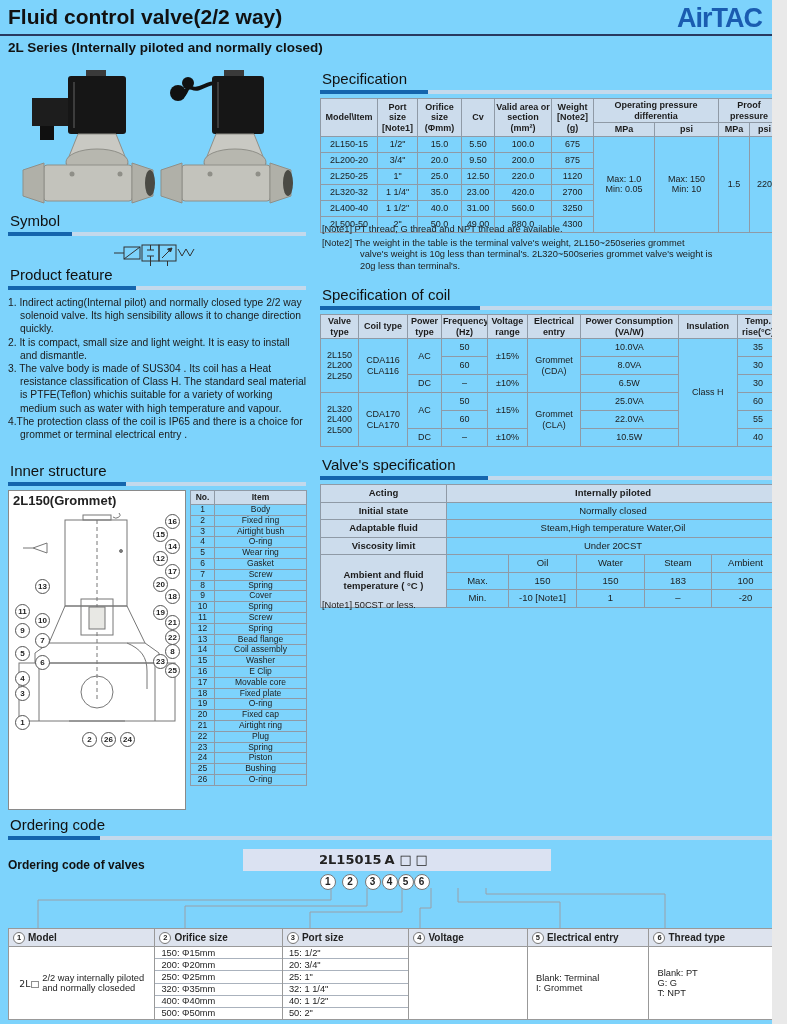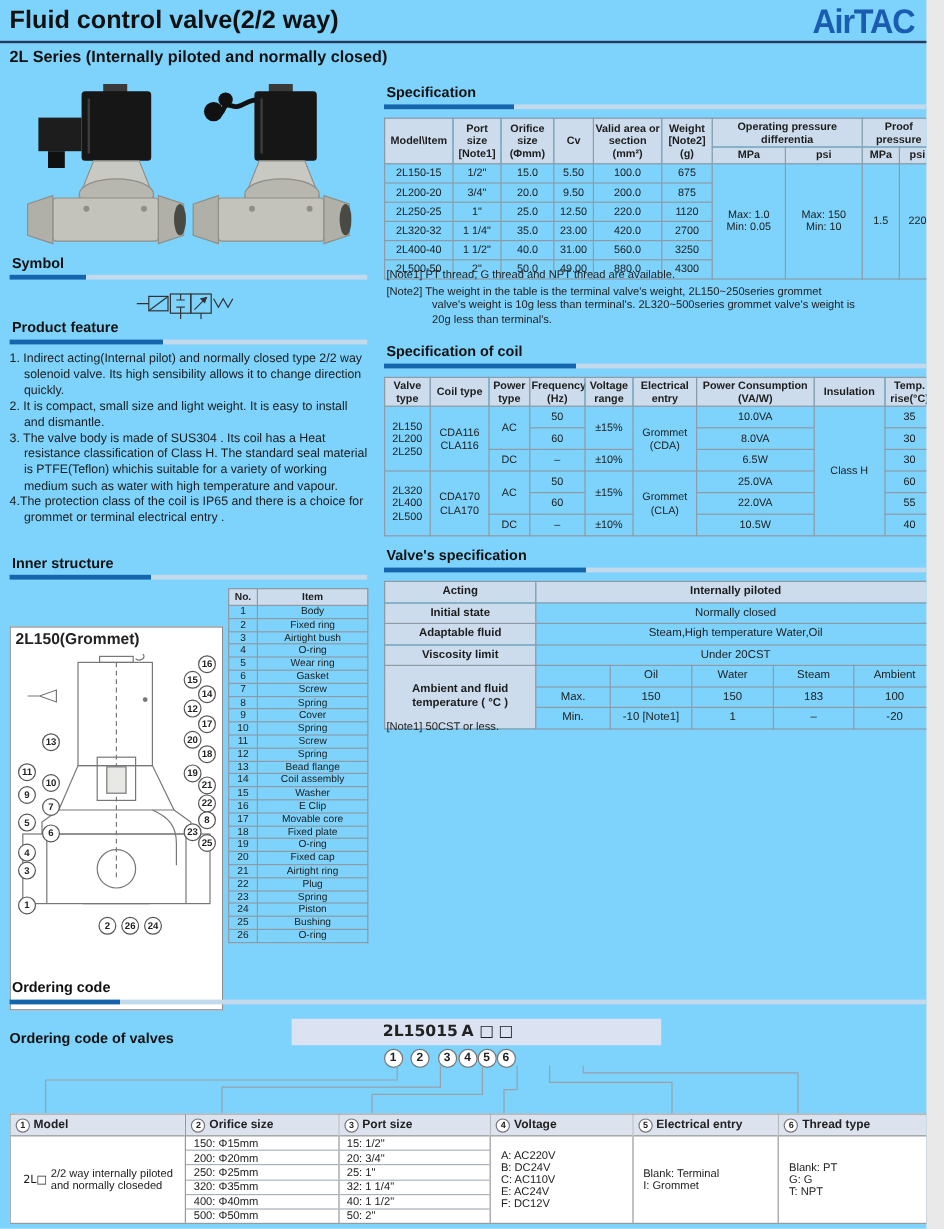--- a/index.html
+++ b/index.html
@@ -6,40 +6,40 @@
   .page{position:relative;width:772px;height:1024px;background:#7dd3fc;overflow:hidden;
         font-family:"Liberation Sans",sans-serif;color:#1c1c1c;}
   
   .hdr-title{position:absolute;left:8px;top:5px;font-size:21px;font-weight:bold;color:#111;}
   .logo{position:absolute;right:10px;top:3px;font-size:27px;font-weight:900;color:#1a5cb0;
         letter-spacing:-1px;transform:scaleY(1.05);}
   .hdr-rule{position:absolute;left:0;top:34px;width:787px;height:2px;background:#28395f;}
   .hdr-sub{position:absolute;left:8px;top:40px;font-size:13.5px;font-weight:bold;color:#111;}
   
   .sec{position:absolute;}
-  .sec-title{font-size:12px;font-weight:bold;color:#111;padding-left:2px;margin-bottom:3px;}
+  .sec-title{font-size:15px;font-weight:normal;color:#111;padding-left:2px;margin-bottom:3px;}
   .bar{height:4px;background:linear-gradient(90deg,#1565ad 0 var(--dw),#c3d9ec var(--dw));}
   
   .t{border-collapse:collapse;table-layout:fixed;width:100%;}
   .t th,.t td{border:1px solid #8f9aa6;font-size:9px;text-align:center;padding:1px;color:#1c1c1c;
               overflow:hidden;line-height:10.5px;}
   .t th{background:#ccdcec;font-weight:bold;}
   .pre{white-space:pre-line;}
   .spec-t td{height:13px;}
   .coil-t td{height:15px;}
   .notes{font-size:9.3px;line-height:11.5px;color:#222;}
   .note-p{white-space:pre-line;padding-left:38px;text-indent:-38px;margin:0 0 2px 0;}
   
   .valve-t td{height:14.5px;font-size:9.5px;}
   .valve-t .lab{background:#ccdcec;font-weight:bold;}
   .valve-t .vhead td{background:#ccdcec;font-weight:bold;}
   
   .feat{font-size:10.3px;line-height:13.2px;padding-left:12px;text-indent:-12px;color:#1b1b1b;}
   
-  .diagram{position:absolute;border:1px solid #8a8a8a;background:#fff;margin-top:32px;}
+  .diagram{position:absolute;border:1px solid #8a8a8a;background:#fff;}
   .diagram-label{position:absolute;left:4px;top:2px;font-size:13px;font-weight:bold;color:#222;}
   .callout{position:absolute;width:13px;height:13px;border:1px solid #555;border-radius:50%;
            background:#fff;font-size:8px;line-height:13px;text-align:center;font-weight:bold;color:#222;}
   .parts-t th{font-size:8.5px;height:11px;}
   .parts-t td{font-size:8.5px;height:9.8px;padding:0 1px;line-height:9.8px;}
   
   .ord-sub{position:absolute;left:8px;top:858px;font-size:12px;font-weight:bold;color:#111;}
   .code-area{position:absolute;left:243px;top:849px;width:308px;}
   .code-band{position:absolute;left:0;top:0;width:308px;height:22px;background:#dbe2f2;}
   .code-slots{position:relative;display:flex;padding-left:76px;}
@@ -663,25 +663,20 @@
           <div>32: 1 1/4"</div>
           <div>40: 1 1/2"</div>
           <div>50: 2"</div>
         </div>
     </div>
     <div class="ord-col" style="width:118px">
       <div class="ord-h">
         <span class="hnum">4</span>
         <span>Voltage</span>
       </div>
-      <div class="ord-body pad pre">A: AC220V
-B: DC24V
-C: AC110V
-E: AC24V
-F: DC12V</div>
     </div>
     <div class="ord-col" style="width:121px">
       <div class="ord-h">
         <span class="hnum">5</span>
         <span>Electrical entry</span>
       </div>
       <div class="ord-body pad pre">Blank: Terminal
 I: Grommet</div>
     </div>
     <div class="ord-col" style="width:123px">

